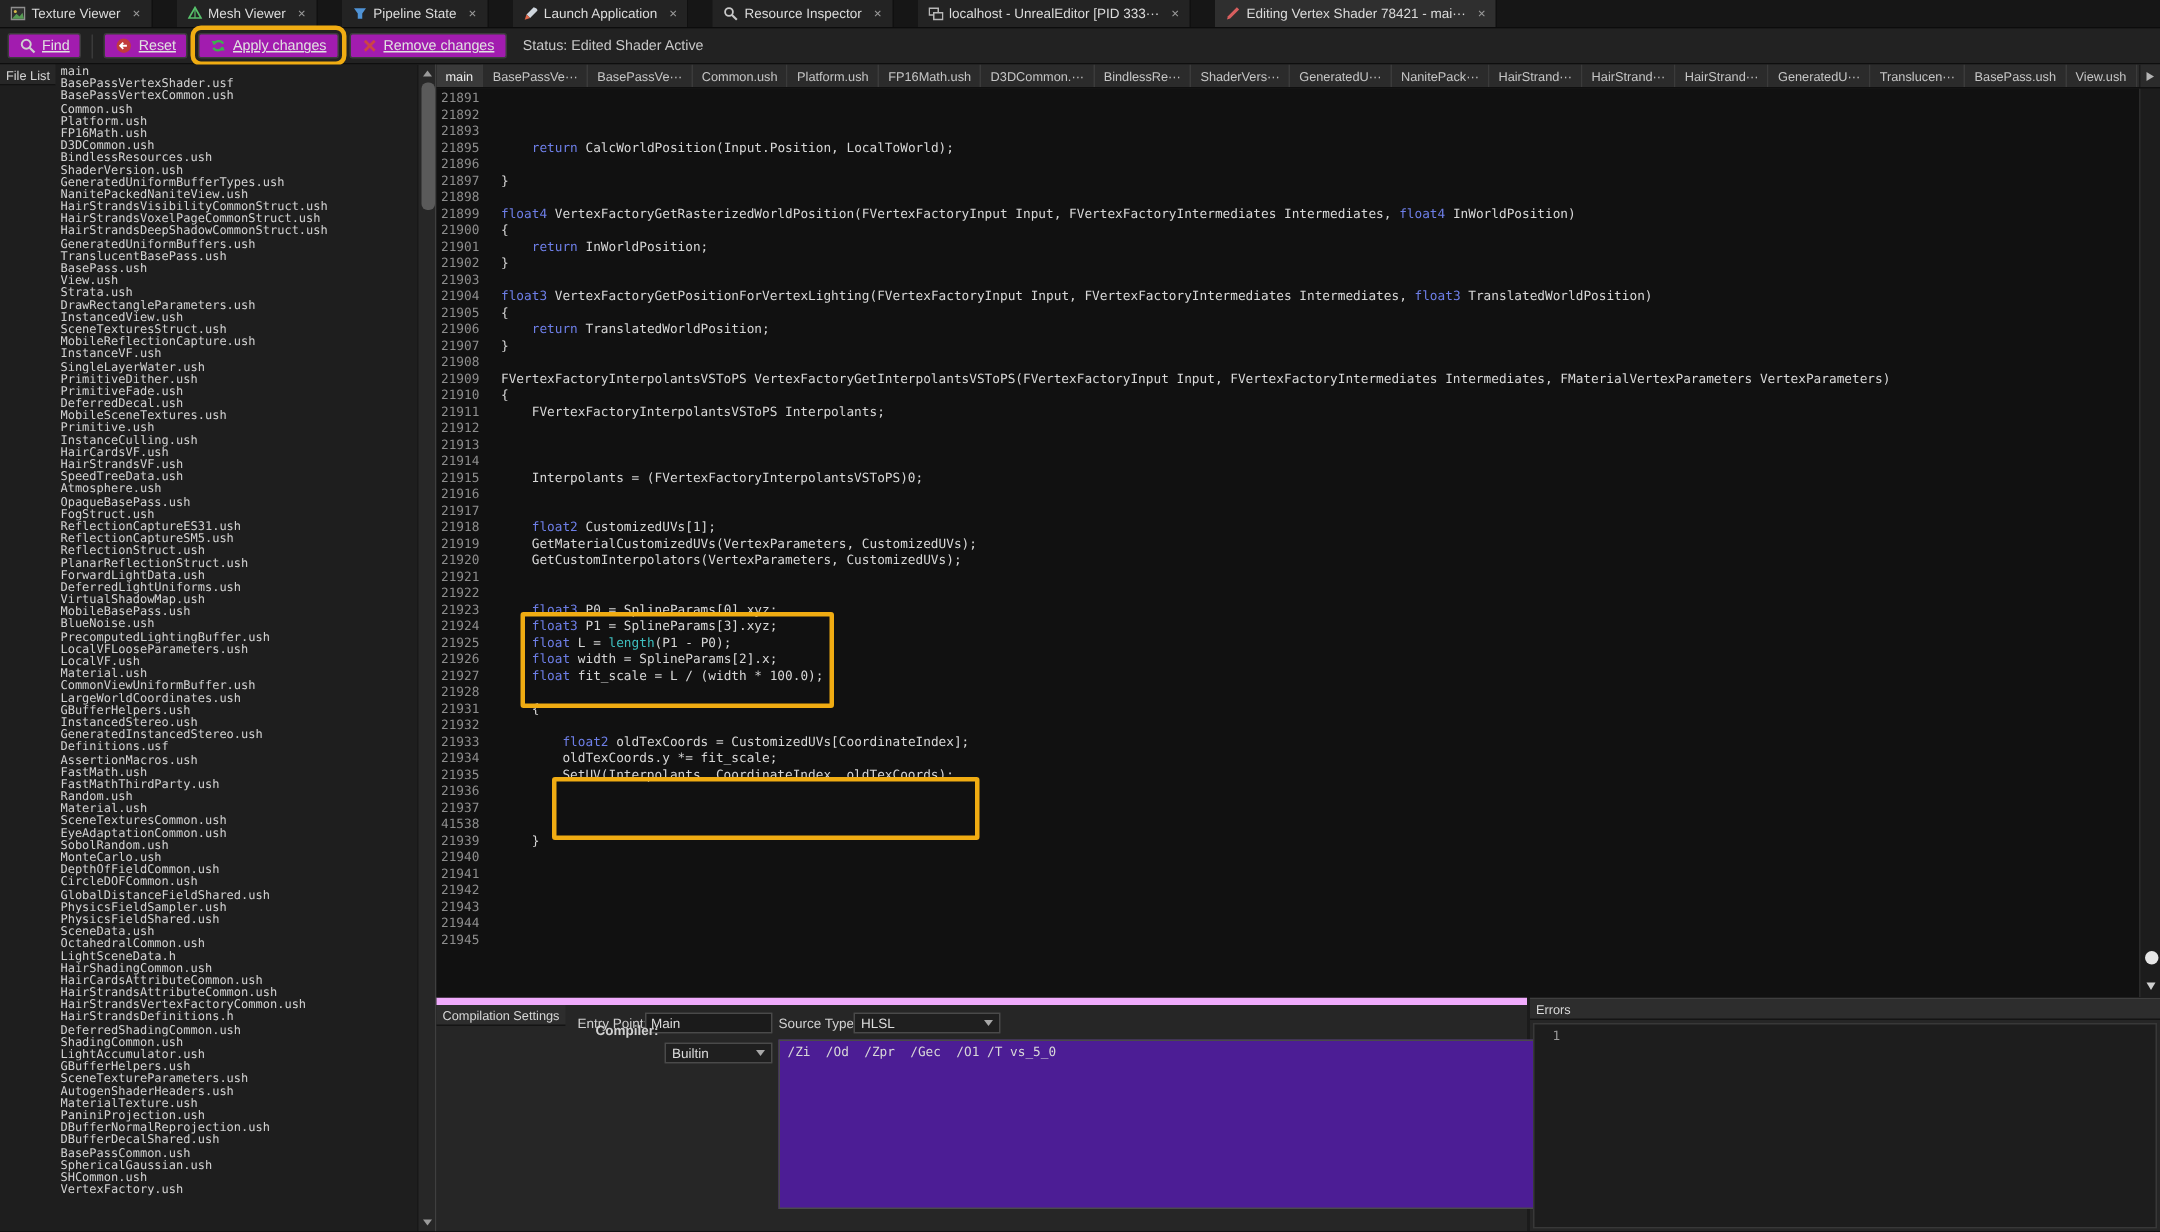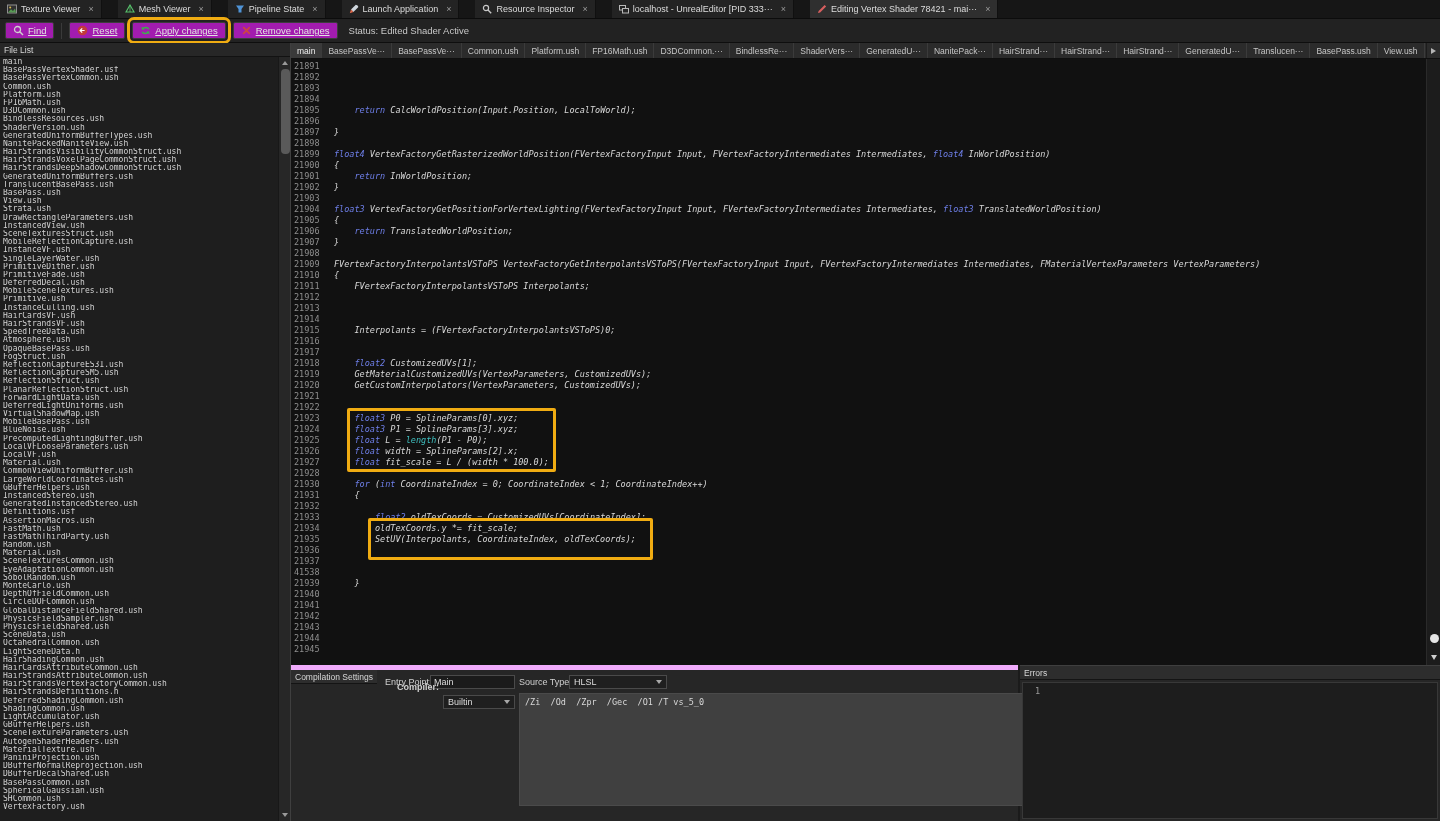--- a/index.html
+++ b/index.html
@@ -19,21 +19,21 @@
   .tbtn { display:inline-flex; align-items:center; gap:4px; padding:2px 7px; font-size:9.5px; color:#e2e2e2; background:#a21caf; border:1px solid #3c3c3c; border-radius:2px; cursor:default;text-decoration:underline; }
   .tbtn .ticon { display:inline-flex; width:11px; height:11px; }
   .tsep { width:1px; height:16px; background:#3a3a3a; }
   .status { font-size:9.5px; color:#c8c8c8; margin-left:4px; }
   .ring { outline:3px solid var(--hl,#f0ac12); outline-offset:2px; border-radius:2px; }
 
   
   .main { display:flex; height:778px; }
 
   
-  .filelist { width:291px; background:#1e1e1e; border-right:1px solid #3f3f3f; display:flex; flex-direction:column; flex:none; }
+  .filelist { width:291px; background:#1e1e1e; border-right:1px solid #3f3f3f; display:flex; flex-direction:row; flex:none; }
   .fl-header { height:14px; font-size:8.5px; color:#d6d6d6; background:#272727; padding:2px 4px; border-bottom:1px solid #121212; }
   .fl-body { position:relative; flex:1; overflow:hidden; }
   .fl-items { position:absolute; inset:1px 12px 0 0; font-family:"DejaVu Sans Mono", monospace; font-size:8px; }
   .fl-item { height:8.2px; line-height:8.4px; padding-left:3px; color:#d2d2d2; white-space:nowrap; overflow:hidden; }
   .fl-scroll { position:absolute; top:0; right:0; bottom:0; width:12px; background:#272727; border-left:1px solid #181818; }
   .fl-thumb { position:absolute; top:12px; left:1.5px; width:9px; height:85px; background:#5a5a5a; border-radius:4px; }
   .tri-up, .tri-down, .tri-right { width:0; height:0; position:absolute; }
   .tri-up { left:3px; top:4px; border-left:3px solid transparent; border-right:3px solid transparent; border-bottom:4px solid #9a9a9a; }
   .tri-down { left:3px; bottom:4px; border-left:3px solid transparent; border-right:3px solid transparent; border-top:4px solid #9a9a9a; }
 
@@ -43,38 +43,38 @@
   .ed-tab { display:flex; align-items:center; padding:0 6px; font-size:8.5px; color:#c6c6c6; border-right:1px solid #3b3b3b; white-space:nowrap; background:#2b2b2b; cursor:default; }
   .ed-tab.active { background:#3a3a3a; color:#efefef; }
   .ed-tab-scroll { position:absolute; right:0; top:0; bottom:0; width:14px; background:#2b2b2b; border-left:1px solid #1c1c1c; }
   .ed-tab-scroll .tri-right { left:4px; top:4.5px; border-top:3.5px solid transparent; border-bottom:3.5px solid transparent; border-left:5px solid #b5b5b5; }
 
   
   .code-wrap { position:relative; flex:1; background:#111111; overflow:hidden; }
   .code-lines { position:absolute; left:0; top:0; right:14px; bottom:0; padding-top:2px; font-family:"DejaVu Sans Mono", monospace; font-size:8.5px; line-height:11px; }
   .cl { display:flex; height:11px; white-space:pre; }
   .cl .ln { flex:none; width:43px; padding-left:3px; color:#8f8f8f; }
-  .cl .ct { color:#d8d8d8;font-style:italic; }
+  .cl .ct { color:#d8d8d8; }
   .tok-k { color:var(--kw,#6e7fe8); }
   .tok-f { color:var(--fn,#3fbfbf); }
   .hl-box { position:absolute; border:3px solid var(--hl,#f0ac12); border-radius:2px; pointer-events:none; }
   .code-scroll { position:absolute; top:0; right:0; bottom:0; width:14px; background:#1c1c1c; border-left:1px solid #2a2a2a; }
   .code-scroll .dot { position:absolute; left:2.5px; bottom:22px; width:9px; height:9px; border-radius:50%; background:#e6e6e6; }
   .code-scroll .tri-down { left:4px; bottom:5px; border-left:3.5px solid transparent; border-right:3.5px solid transparent; border-top:5px solid #cfcfcf; }
 
   
   .bottom { height:156px; display:flex; }
   .comp { width:727px; flex:none; display:flex; flex-direction:row; border-top:5px solid #f0abfc; background:#262626; }
   .panel-header { height:14px; background:#2d2d2d; font-size:8.5px; color:#d8d8d8; padding:2px 4px; border-bottom:1px solid #141414; }
   .comp-body { flex:1; position:relative; font-size:9px; color:#d0d0d0; }
   .frm-label { position:absolute; white-space:nowrap; }
   .txt-input { position:absolute; background:#1b1b1b; border:1px solid #4a4a4a; color:#dddddd; font-family:"Liberation Sans", sans-serif; font-size:9px; padding:0 3px; height:14px; }
   .dd { position:absolute; height:14px; background:#1f1f1f; border:1px solid #4a4a4a; display:flex; align-items:center; justify-content:space-between; padding:0 4px; font-size:9px; color:#dddddd; cursor:default; }
   .dd .dd-arrow { width:0; height:0; border-left:3.5px solid transparent; border-right:3.5px solid transparent; border-top:4px solid #a8a8a8; margin-left:6px; }
-  .flags-area { position:absolute; left:142px; top:23px; width:603px; height:113px; background:#404040; border:1px solid #4a4a4a; color:#d8d8d8; font-family:"DejaVu Sans Mono", monospace; font-size:8.5px; padding:3px 5px; resize:none; outline:none; }
+  .flags-area { position:absolute; left:142px; top:23px; width:603px; height:113px; background:#4c1d95; border:1px solid #4a4a4a; color:#d8d8d8; font-family:"DejaVu Sans Mono", monospace; font-size:8.5px; padding:3px 5px; resize:none; outline:none; }
   .errors { flex:1; margin-left:2px; border-top:1px solid #3f3f3f; background:#262626; display:flex; flex-direction:column; min-width:0;justify-content:space-between; }
   .errors-body { flex:1; margin:2px; border:1px solid #383838; background:#1d1d1d; position:relative; }
   .err-gutter { position:absolute; left:12px; top:3px; font-family:"DejaVu Sans Mono", monospace; font-size:8.5px; color:#9a9a9a; }
 </style>
 </head>
 <body>
 
 <div id="app">
 
   <div class="tabstrip">
@@ -323,21 +323,20 @@
           <div class="ed-tab-scroll">
           <span class="tri-right"></span>
         </div>
       </div>
 
       <div class="code-wrap">
         <div class="code-lines">
             <div class="cl"><span class="ln">21891</span><span class="ct"></span></div>
             <div class="cl"><span class="ln">21892</span><span class="ct"></span></div>
             <div class="cl"><span class="ln">21893</span><span class="ct"></span></div>
-            <div class="cl"><span class="ln">21894</span><span class="ct"></span></div>
             <div class="cl"><span class="ln">21895</span><span class="ct"><span>    </span><span class="tok-k">return</span><span> CalcWorldPosition(Input.Position, LocalToWorld);</span></span></div>
             <div class="cl"><span class="ln">21896</span><span class="ct"></span></div>
             <div class="cl"><span class="ln">21897</span><span class="ct"><span>}</span></span></div>
             <div class="cl"><span class="ln">21898</span><span class="ct"></span></div>
             <div class="cl"><span class="ln">21899</span><span class="ct"><span class="tok-k">float4</span><span> VertexFactoryGetRasterizedWorldPosition(FVertexFactoryInput Input, FVertexFactoryIntermediates Intermediates, </span><span class="tok-k">float4</span><span> InWorldPosition)</span></span></div>
             <div class="cl"><span class="ln">21900</span><span class="ct"><span>{</span></span></div>
             <div class="cl"><span class="ln">21901</span><span class="ct"><span>    </span><span class="tok-k">return</span><span> InWorldPosition;</span></span></div>
             <div class="cl"><span class="ln">21902</span><span class="ct"><span>}</span></span></div>
             <div class="cl"><span class="ln">21903</span><span class="ct"></span></div>
             <div class="cl"><span class="ln">21904</span><span class="ct"><span class="tok-k">float3</span><span> VertexFactoryGetPositionForVertexLighting(FVertexFactoryInput Input, FVertexFactoryIntermediates Intermediates, </span><span class="tok-k">float3</span><span> TranslatedWorldPosition)</span></span></div>
@@ -358,21 +357,20 @@
             <div class="cl"><span class="ln">21919</span><span class="ct"><span>    GetMaterialCustomizedUVs(VertexParameters, CustomizedUVs);</span></span></div>
             <div class="cl"><span class="ln">21920</span><span class="ct"><span>    GetCustomInterpolators(VertexParameters, CustomizedUVs);</span></span></div>
             <div class="cl"><span class="ln">21921</span><span class="ct"></span></div>
             <div class="cl"><span class="ln">21922</span><span class="ct"></span></div>
             <div class="cl"><span class="ln">21923</span><span class="ct"><span>    </span><span class="tok-k">float3</span><span> P0 = SplineParams[0].xyz;</span></span></div>
             <div class="cl"><span class="ln">21924</span><span class="ct"><span>    </span><span class="tok-k">float3</span><span> P1 = SplineParams[3].xyz;</span></span></div>
             <div class="cl"><span class="ln">21925</span><span class="ct"><span>    </span><span class="tok-k">float</span><span> L = </span><span class="tok-f">length</span><span>(P1 - P0);</span></span></div>
             <div class="cl"><span class="ln">21926</span><span class="ct"><span>    </span><span class="tok-k">float</span><span> width = SplineParams[2].x;</span></span></div>
             <div class="cl"><span class="ln">21927</span><span class="ct"><span>    </span><span class="tok-k">float</span><span> fit_scale = L / (width * 100.0);</span></span></div>
             <div class="cl"><span class="ln">21928</span><span class="ct"></span></div>
-            <div class="cl"><span class="ln">21930</span><span class="ct"><span>    </span><span class="tok-k">for</span><span> (</span><span class="tok-k">int</span><span> CoordinateIndex = 0; CoordinateIndex &lt; 1; CoordinateIndex++)</span></span></div>
             <div class="cl"><span class="ln">21931</span><span class="ct"><span>    {</span></span></div>
             <div class="cl"><span class="ln">21932</span><span class="ct"></span></div>
             <div class="cl"><span class="ln">21933</span><span class="ct"><span>        </span><span class="tok-k">float2</span><span> oldTexCoords = CustomizedUVs[CoordinateIndex];</span></span></div>
             <div class="cl"><span class="ln">21934</span><span class="ct"><span>        oldTexCoords.y *= fit_scale;</span></span></div>
             <div class="cl"><span class="ln">21935</span><span class="ct"><span>        SetUV(Interpolants, CoordinateIndex, oldTexCoords);</span></span></div>
             <div class="cl"><span class="ln">21936</span><span class="ct"></span></div>
             <div class="cl"><span class="ln">21937</span><span class="ct"></span></div>
             <div class="cl"><span class="ln">41538</span><span class="ct"></span></div>
             <div class="cl"><span class="ln">21939</span><span class="ct"><span>    }</span></span></div>
             <div class="cl"><span class="ln">21940</span><span class="ct"></span></div>

